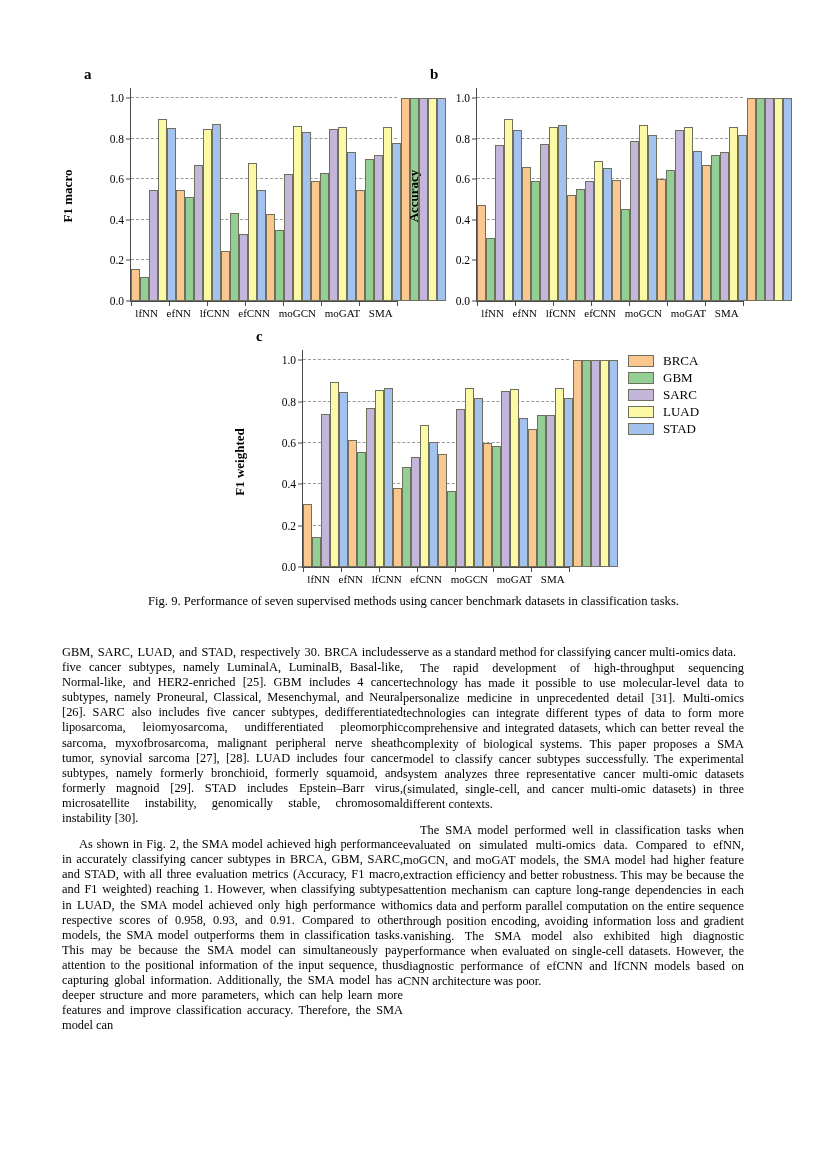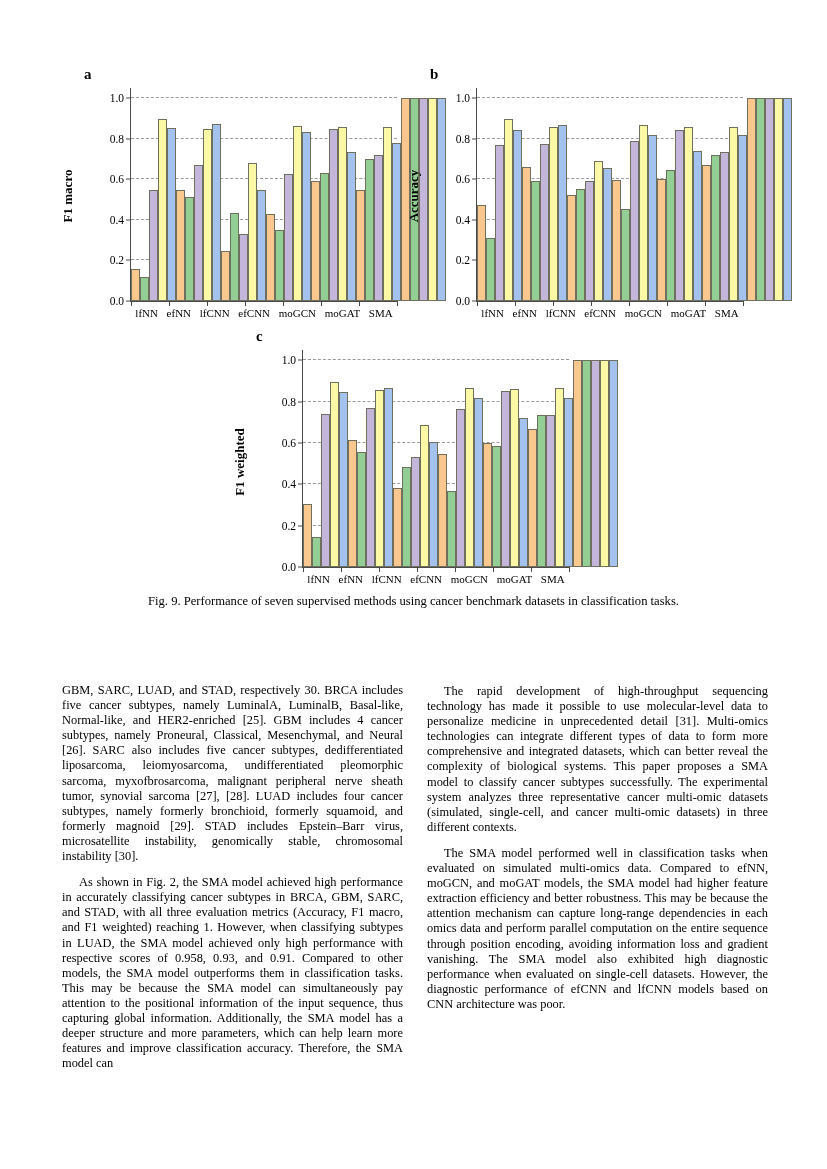--- a/index.html
+++ b/index.html
@@ -156,24 +156,23 @@
     width: 827px;
     text-align: center;
     font-size: 12.6px;
     font-family: "Liberation Serif", serif;
   }
 
   
   #columns {
     position: absolute;
     left: 62px;
-    top: 683px;
+    top: 645px;
     width: 706px;
     display: flex;
-    gap: 24px;
   }
   .col {
     width: 341px;
     font-size: 12.4px;
     line-height: 15.1px;
     text-align: justify;
     font-family: "Liberation Serif", serif;
   }
   .col p {
     margin: 0 0 0 0;
@@ -468,26 +467,49 @@
         <div class="xtick-mark" style="left: 14.2857%;"></div>
         <div class="xtick-mark" style="left: 28.5714%;"></div>
         <div class="xtick-mark" style="left: 42.8571%;"></div>
         <div class="xtick-mark" style="left: 57.1429%;"></div>
         <div class="xtick-mark" style="left: 71.4286%;"></div>
         <div class="xtick-mark" style="left: 85.7143%;"></div>
         <div class="xtick-mark" style="left: 100%;"></div>
       </div>
   </div>
 
+  <div id="legend" style="left:628px; top:290px;">
+      <div class="legend-row">
+        <div class="legend-swatch" style="background: rgb(250, 200, 143);"></div>
+        <div class="legend-label">BRCA</div>
+      </div>
+      <div class="legend-row">
+        <div class="legend-swatch" style="background: rgb(147, 207, 149);"></div>
+        <div class="legend-label">GBM</div>
+      </div>
+      <div class="legend-row">
+        <div class="legend-swatch" style="background: rgb(196, 181, 218);"></div>
+        <div class="legend-label">SARC</div>
+      </div>
+      <div class="legend-row">
+        <div class="legend-swatch" style="background: rgb(251, 249, 166);"></div>
+        <div class="legend-label">LUAD</div>
+      </div>
+      <div class="legend-row">
+        <div class="legend-swatch" style="background: rgb(163, 194, 238);"></div>
+        <div class="legend-label">STAD</div>
+      </div>
+    </div>
 </div>
 
 <div id="caption">Fig. 9. Performance of seven supervised methods using cancer benchmark datasets in classification tasks.</div>
 
 <div id="columns">
   <div class="col">
     <p class="noindent">GBM, SARC, LUAD, and STAD, respectively 30. BRCA includes five cancer subtypes, namely LuminalA, LuminalB, Basal-like, Normal-like, and HER2-enriched [25]. GBM includes 4 cancer subtypes, namely Proneural, Classical, Mesenchymal, and Neural [26]. SARC also includes five cancer subtypes, dedifferentiated liposarcoma, leiomyosarcoma, undifferentiated pleomorphic sarcoma, myxofbrosarcoma, malignant peripheral nerve sheath tumor, synovial sarcoma [27], [28]. LUAD includes four cancer subtypes, namely formerly bronchioid, formerly squamoid, and formerly magnoid [29]. STAD includes Epstein–Barr virus, microsatellite instability, genomically stable, chromosomal instability [30].</p>
     <p>As shown in Fig. 2, the SMA model achieved high performance in accurately classifying cancer subtypes in BRCA, GBM, SARC, and STAD, with all three evaluation metrics (Accuracy, F1 macro, and F1 weighted) reaching 1. However, when classifying subtypes in LUAD, the SMA model achieved only high performance with respective scores of 0.958, 0.93, and 0.91. Compared to other models, the SMA model outperforms them in classification tasks. This may be because the SMA model can simultaneously pay attention to the positional information of the input sequence, thus capturing global information. Additionally, the SMA model has a deeper structure and more parameters, which can help learn more features and improve classification accuracy. Therefore, the SMA model can</p>
   </div>
   <div class="col">
+    <p class="noindent">serve as a standard method for classifying cancer multi-omics data.</p>
     <p style="margin-top:1px;">The rapid development of high-throughput sequencing technology has made it possible to use molecular-level data to personalize medicine in unprecedented detail [31]. Multi-omics technologies can integrate different types of data to form more comprehensive and integrated datasets, which can better reveal the complexity of biological systems. This paper proposes a SMA model to classify cancer subtypes successfully. The experimental system analyzes three representative cancer multi-omic datasets (simulated, single-cell, and cancer multi-omic datasets) in three different contexts.</p>
     <p>The SMA model performed well in classification tasks when evaluated on simulated multi-omics data. Compared to efNN, moGCN, and moGAT models, the SMA model had higher feature extraction efficiency and better robustness. This may be because the attention mechanism can capture long-range dependencies in each omics data and perform parallel computation on the entire sequence through position encoding, avoiding information loss and gradient vanishing. The SMA model also exhibited high diagnostic performance when evaluated on single-cell datasets. However, the diagnostic performance of efCNN and lfCNN models based on CNN architecture was poor.</p>
   </div>
 </div>
 
 </body></html>

